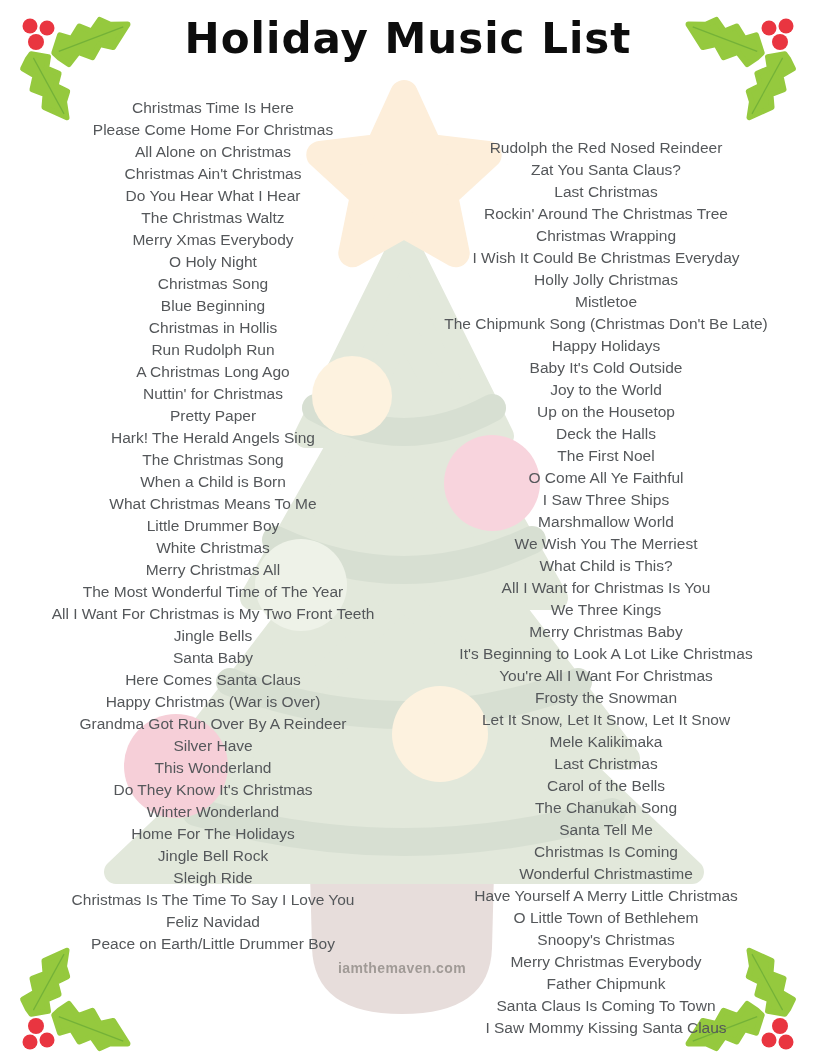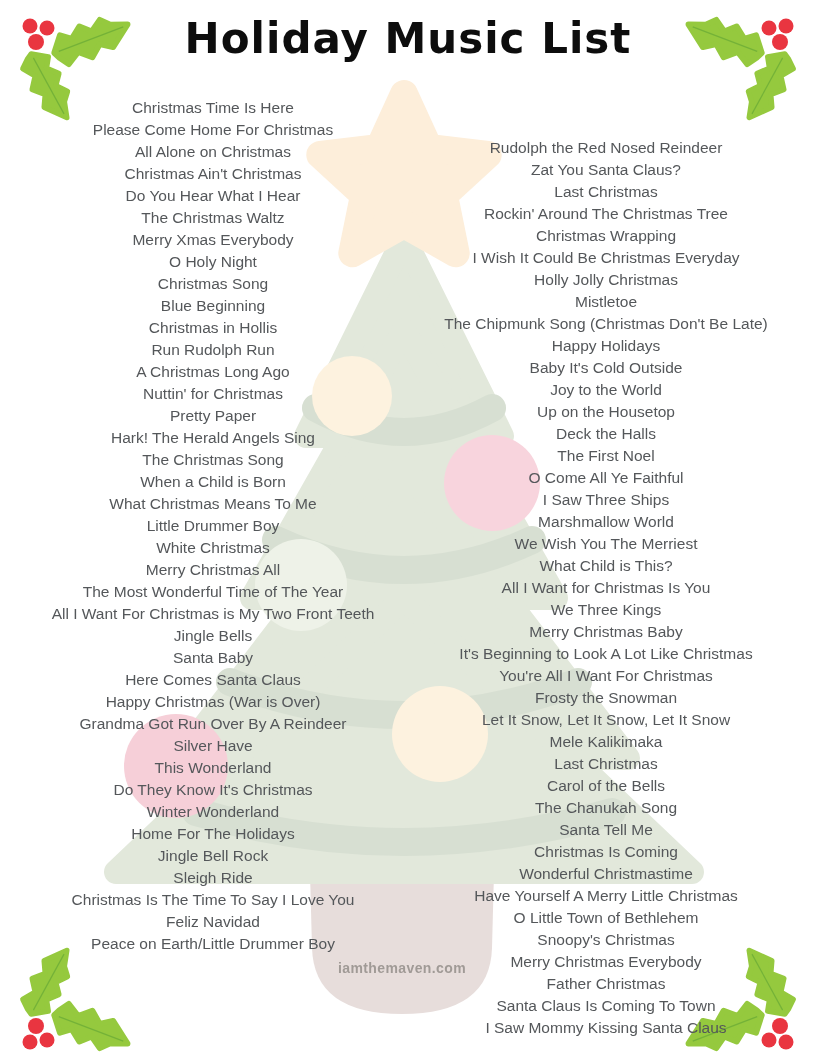--- a/index.html
+++ b/index.html
@@ -175,20 +175,20 @@
       <div class="song">Last Christmas</div>
       <div class="song">Carol of the Bells</div>
       <div class="song">The Chanukah Song</div>
       <div class="song">Santa Tell Me</div>
       <div class="song">Christmas Is Coming</div>
       <div class="song">Wonderful Christmastime</div>
       <div class="song">Have Yourself A Merry Little Christmas</div>
       <div class="song">O Little Town of Bethlehem</div>
       <div class="song">Snoopy's Christmas</div>
       <div class="song">Merry Christmas Everybody</div>
-      <div class="song">Father Christmas</div>
+      <div class="song">Father Chipmunk</div>
       <div class="song">Santa Claus Is Coming To Town</div>
       <div class="song">I Saw Mommy Kissing Santa Claus</div>
     </div>
 
   <div class="watermark">iamthemaven.com</div>
 
 </div>
 
 </body></html>

